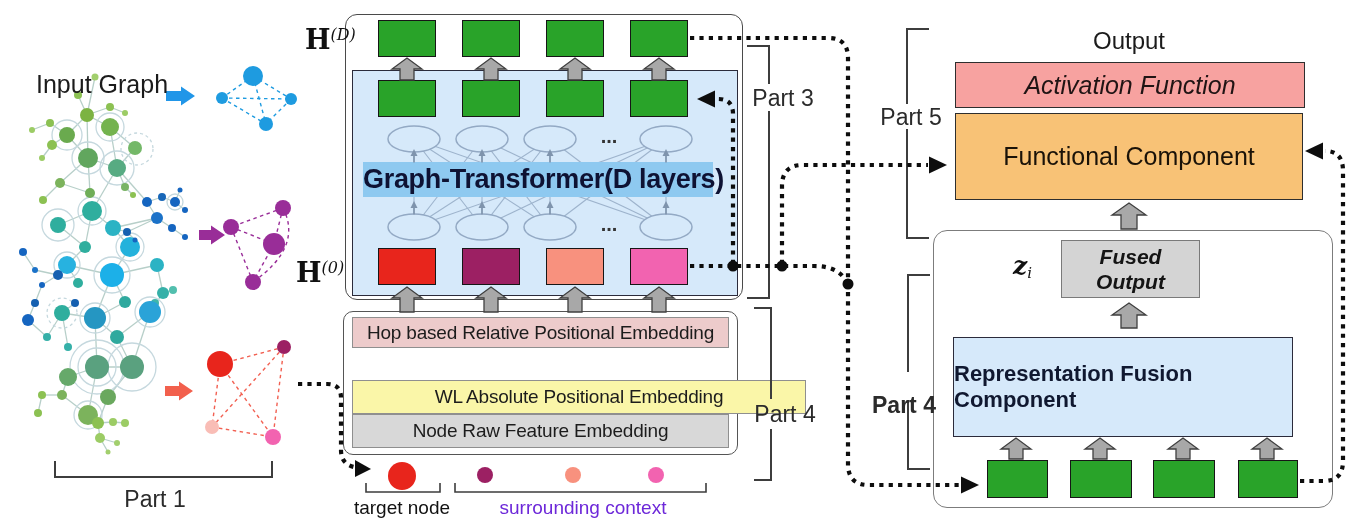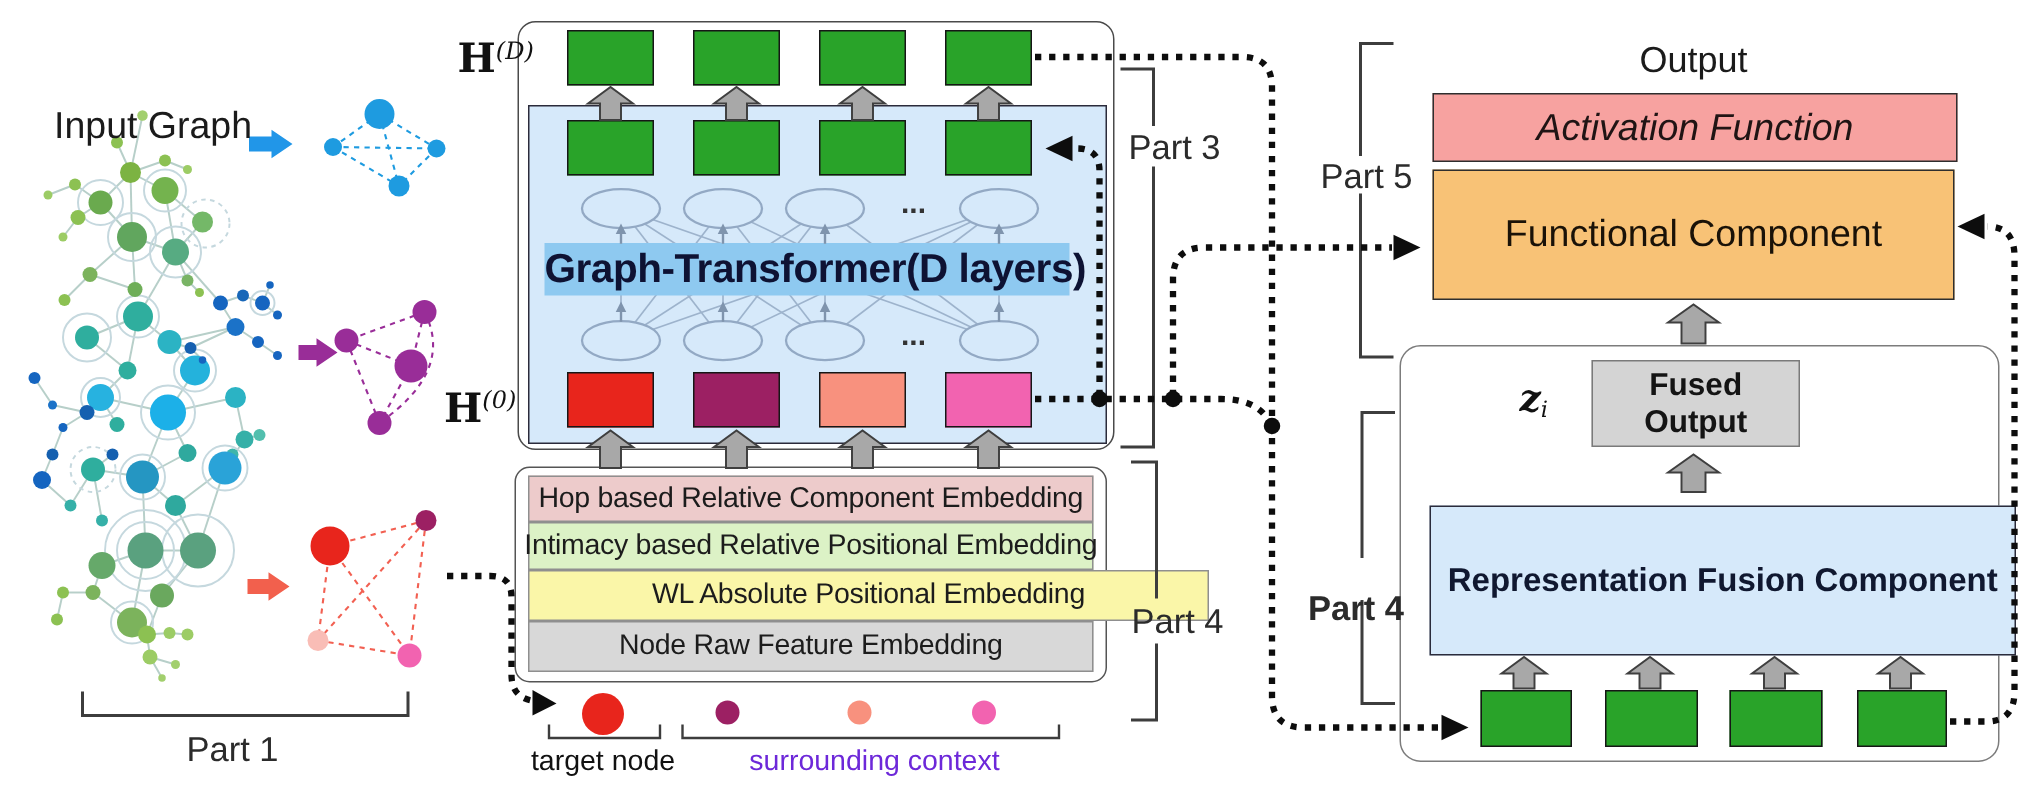--- a/index.html
+++ b/index.html
@@ -36,45 +36,42 @@
   <div class="blk" style="left: 546px; top: 80px; width: 58px; height: 37px; z-index: 2; background-color: rgb(41, 163, 41);"></div>
   <div class="blk" style="left: 630px; top: 80px; width: 58px; height: 37px; z-index: 2; background-color: rgb(41, 163, 41);"></div>
 
   <div class="blk" style="left: 378px; top: 248px; width: 58px; height: 37px; z-index: 2; background-color: rgb(232, 37, 28);"></div>
   <div class="blk" style="left: 462px; top: 248px; width: 58px; height: 37px; z-index: 2; background-color: rgb(156, 32, 99);"></div>
   <div class="blk" style="left: 546px; top: 248px; width: 58px; height: 37px; z-index: 2; background-color: rgb(248, 145, 126);"></div>
   <div class="blk" style="left: 630px; top: 248px; width: 58px; height: 37px; z-index: 2; background-color: rgb(242, 99, 176);"></div>
 
   <div class="box" style="left:343px;top:311px;width:395px;height:144px;border-radius:10px;border-color:#555;"></div>
   <div class="row" style="left: 352px; top: 317px; width: 377px; height: 31px; background-color: rgb(237, 203, 203);">
-      <span>Hop based Relative Component Embedding</span>
-    </div>
-  <div class="row" style="left: 352px; top: 348px; width: 377px; height: 32px; background-color: rgb(220, 242, 198);">
-      <span>Intimacy based Relative Positional Embedding</span>
+      <span>Hop based Relative Positional Embedding</span>
     </div>
   <div class="row" style="left: 352px; top: 380px; width: 454px; height: 34px; background-color: rgb(250, 246, 168);">
       <span>WL Absolute Positional Embedding</span>
     </div>
   <div class="row" style="left: 352px; top: 414px; width: 377px; height: 34px; background-color: rgb(216, 216, 216);">
       <span>Node Raw Feature Embedding</span>
     </div>
 
   <div class="blk cbox" style="left: 955px; top: 113px; width: 348px; height: 87px; border-color: rgb(46, 46, 46); font-size: 25px; color: rgb(26, 18, 8); background-color: rgb(248, 194, 118);">
       <span>Functional Component</span>
     </div>
   <div class="blk cbox" style="left: 955px; top: 62px; width: 350px; height: 46px; border-color: rgb(46, 46, 46); font-style: italic; font-size: 25px; color: rgb(32, 20, 20); background-color: rgb(247, 162, 160);">
       <span>Activation Function</span>
     </div>
 
   <div class="box" style="left:933px;top:230px;width:400px;height:278px;border-radius:14px;border-color:#7c7c7c;"></div>
-  <div class="blk cbox" style="left: 1061px; top: 240px; width: 139px; height: 58px; border-color: rgb(122, 122, 122); flex-direction: column; font-size: 21px; font-weight: bold; color: rgb(20, 20, 20); line-height: 25px; background-color: rgb(212, 212, 212);">
+  <div class="blk cbox" style="left: 1061px; top: 240px; width: 139px; height: 58px; border-color: rgb(122, 122, 122); flex-direction: column; font-size: 21px; font-weight: bold; color: rgb(20, 20, 20); line-height: 25px; background-color: rgb(212, 212, 212); font-style: italic;">
     <span>Fused</span>
     <span>Output</span>
   </div>
-  <div class="panel cbox" style="left: 953px; top: 337px; width: 391px; height: 100px; font-size: 22px; font-weight: bold; color: rgb(16, 24, 48); background-color: rgb(214, 233, 250);">
+  <div class="panel cbox" style="left: 953px; top: 337px; width: 340px; height: 100px; font-size: 22px; font-weight: bold; color: rgb(16, 24, 48); background-color: rgb(214, 233, 250);">
       <span>Representation Fusion Component</span>
     </div>
 
   <div class="blk" style="left: 987px; top: 460px; width: 61px; height: 38px; background-color: rgb(41, 163, 41);"></div>
   <div class="blk" style="left: 1070px; top: 460px; width: 62px; height: 38px; background-color: rgb(41, 163, 41);"></div>
   <div class="blk" style="left: 1153px; top: 460px; width: 62px; height: 38px; background-color: rgb(41, 163, 41);"></div>
   <div class="blk" style="left: 1238px; top: 460px; width: 60px; height: 38px; background-color: rgb(41, 163, 41);"></div>
 
   <svg id="fig-svg" width="1355" height="526">
       <g>

